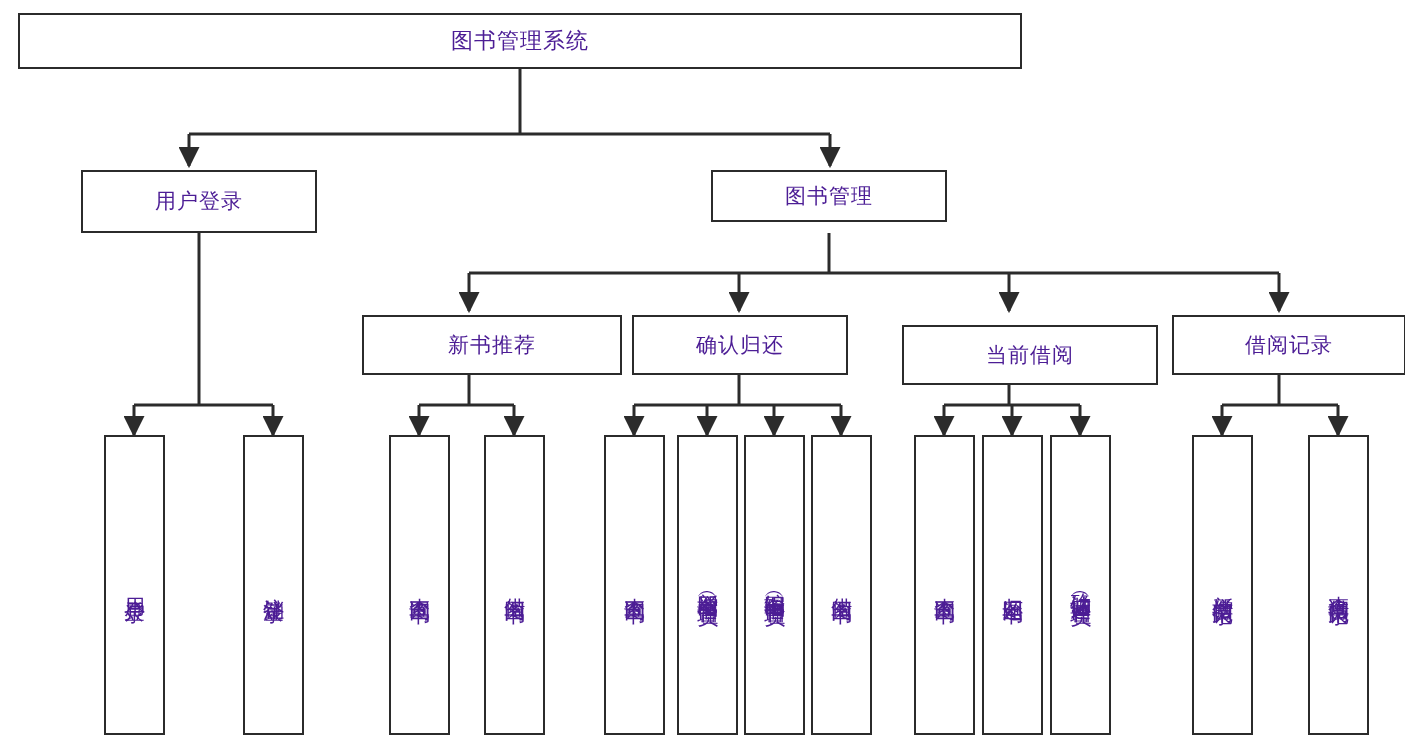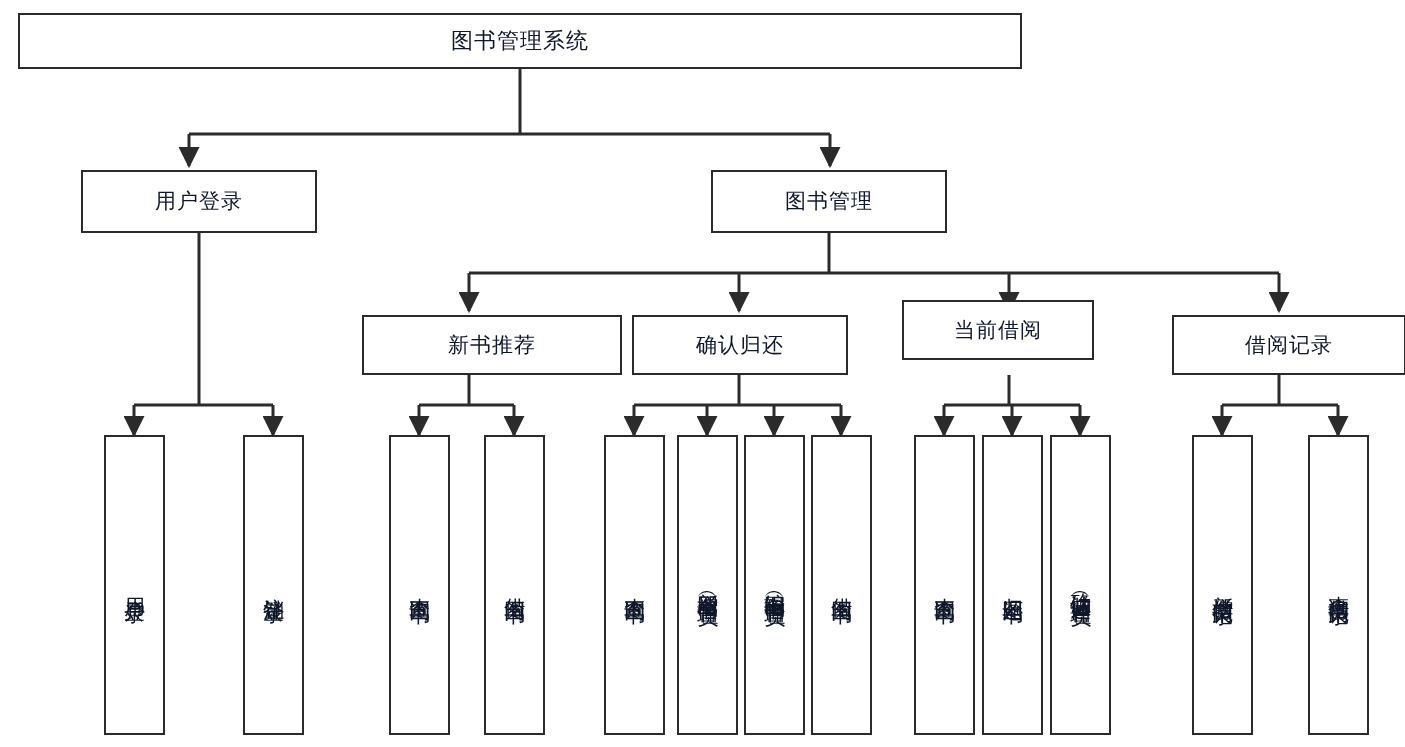--- a/index.html
+++ b/index.html
@@ -34,21 +34,21 @@
     display: flex;
     align-items: center;
     justify-content: center;
   }
   .node.horiz {
     flex-direction: row;
   }
   .node .label {
     font-size: 21px;
     line-height: 1.25;
-    color: #0f172a;
+    color: #4c1d95;
     letter-spacing: 1px;
     white-space: nowrap;
   }
   .node.vert {
     padding: 6px 2px;
   }
   .node.vert .label {
     writing-mode: vertical-rl;
     text-orientation: upright;
     font-size: 21px;
@@ -124,31 +124,31 @@
     </g>
   </svg>
 
   <div class="node horiz root" style="left:18px; top:13px; width:1004px; height:56px;">
     <span class="label">图书管理系统</span>
   </div>
 
   <div class="node horiz" style="left:81px; top:170px; width:236px; height:63px;">
     <span class="label">用户登录</span>
   </div>
-  <div class="node horiz" style="left:711px; top:170px; width:236px; height:63px;">
+  <div class="node horiz" style="left:711px; top:170px; width:236px; height:52px;">
     <span class="label">图书管理</span>
   </div>
 
   <div class="node horiz" style="left:362px; top:315px; width:260px; height:60px;">
     <span class="label">新书推荐</span>
   </div>
   <div class="node horiz" style="left:632px; top:315px; width:216px; height:60px;">
     <span class="label">确认归还</span>
   </div>
-  <div class="node horiz" style="left:902px; top:300px; width:192px; height:60px;">
+  <div class="node horiz" style="left:902px; top:325px; width:256px; height:60px;">
     <span class="label">当前借阅</span>
   </div>
   <div class="node horiz" style="left:1172px; top:315px; width:234px; height:60px;">
     <span class="label">借阅记录</span>
   </div>
 
   <div class="node vert" style="left:104px; top:435px; width:61px; height:300px;">
     <span class="label">用户登录</span>
   </div>
   <div class="node vert" style="left:243px; top:435px; width:61px; height:300px;">

